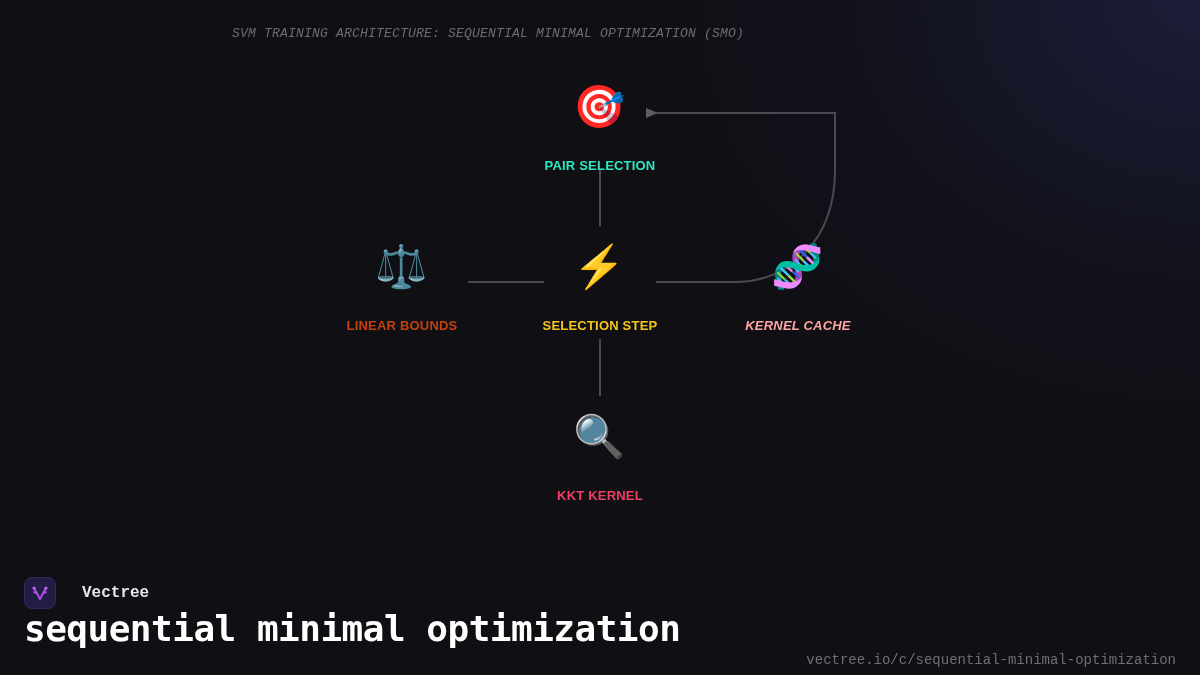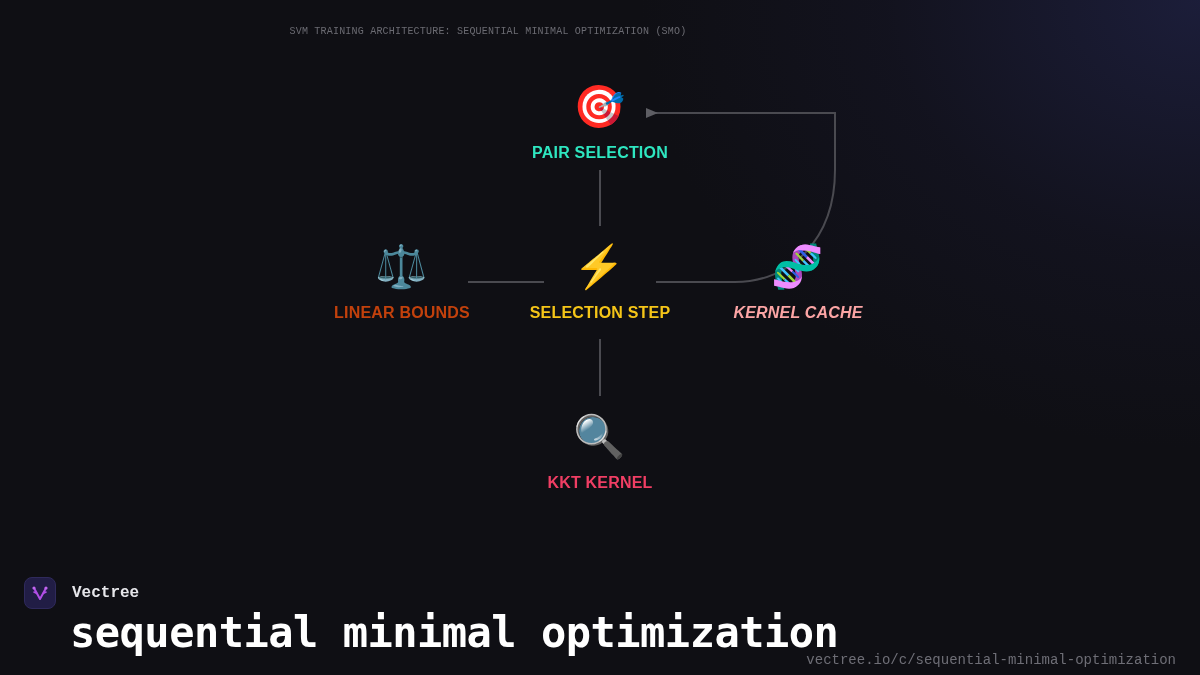--- a/index.html
+++ b/index.html
@@ -21,23 +21,24 @@
         radial-gradient(ellipse 700px 560px at 1200px 0px, rgba(30,32,64,0.85) 0%, rgba(22,22,40,0.5) 45%, rgba(15,15,20,0) 80%);
       pointer-events: none;
     }
     .diagram-title {
       position: absolute;
       top: 26px;
       left: 0;
       width: 976px;
       text-align: center;
       font-family: "Liberation Mono", monospace;
-      font-size: 10px;
+      font-size: 13px;
       letter-spacing: 0.2px;
       color: #6b6b72;
+      font-style: italic;
     }
     svg.connectors {
       position: absolute;
       left: 0;
       top: 0;
       width: 1200px;
       height: 675px;
     }
     .node {
       position: absolute;
@@ -46,32 +47,32 @@
       transform: translateX(-50%);
     }
     .node .icon {
       display: block;
       font-size: 42px;
       line-height: 50px;
       height: 50px;
     }
     .node .label {
       display: block;
-      margin-top: 12px;
-      font-size: 16px;
+      margin-top: 26px;
+      font-size: 13px;
       font-weight: bold;
       letter-spacing: 0.2px;
     }
     .brand {
       position: absolute;
       left: 24px;
       top: 577px;
       display: flex;
       align-items: center;
-      gap: 16px;
+      gap: 26px;
     }
     .brand-logo {
       width: 32px;
       height: 32px;
       border-radius: 8px;
       background: #211d45;
       border: 1px solid #2f2a5c;
       box-sizing: border-box;
       display: flex;
       align-items: center;
@@ -82,25 +83,24 @@
       font-weight: bold;
       font-size: 16px;
       color: #e6e6ea;
     }
     .page-heading {
       position: absolute;
       left: 24px;
       top: 608px;
       font-family: "DejaVu Sans Mono", monospace;
       font-weight: bold;
-      font-size: 42px;
+      font-size: 36px;
       color: #ffffff;
       letter-spacing: -0.5px;
       white-space: nowrap;
-      margin-left: 46px;
     }
     .page-url {
       position: absolute;
       right: 24px;
       top: 652px;
       font-family: "Liberation Mono", monospace;
       font-size: 14px;
       color: #6e6e76;
     }
   </style>

